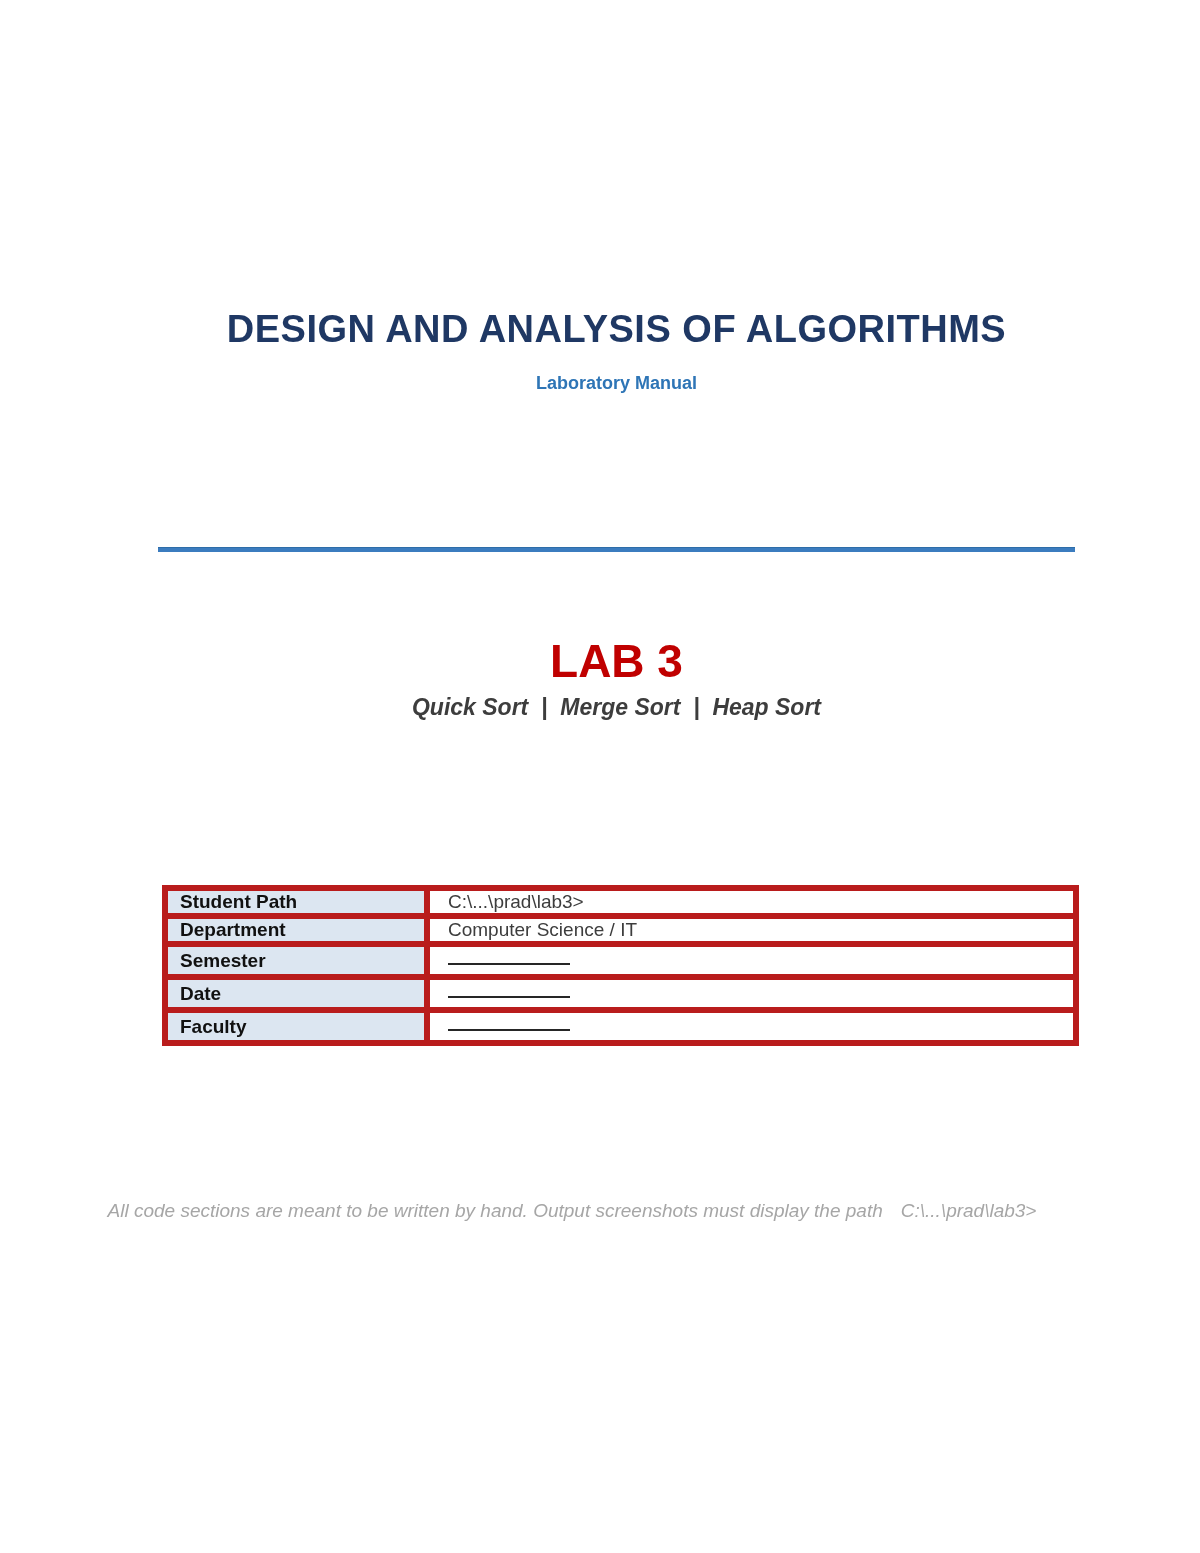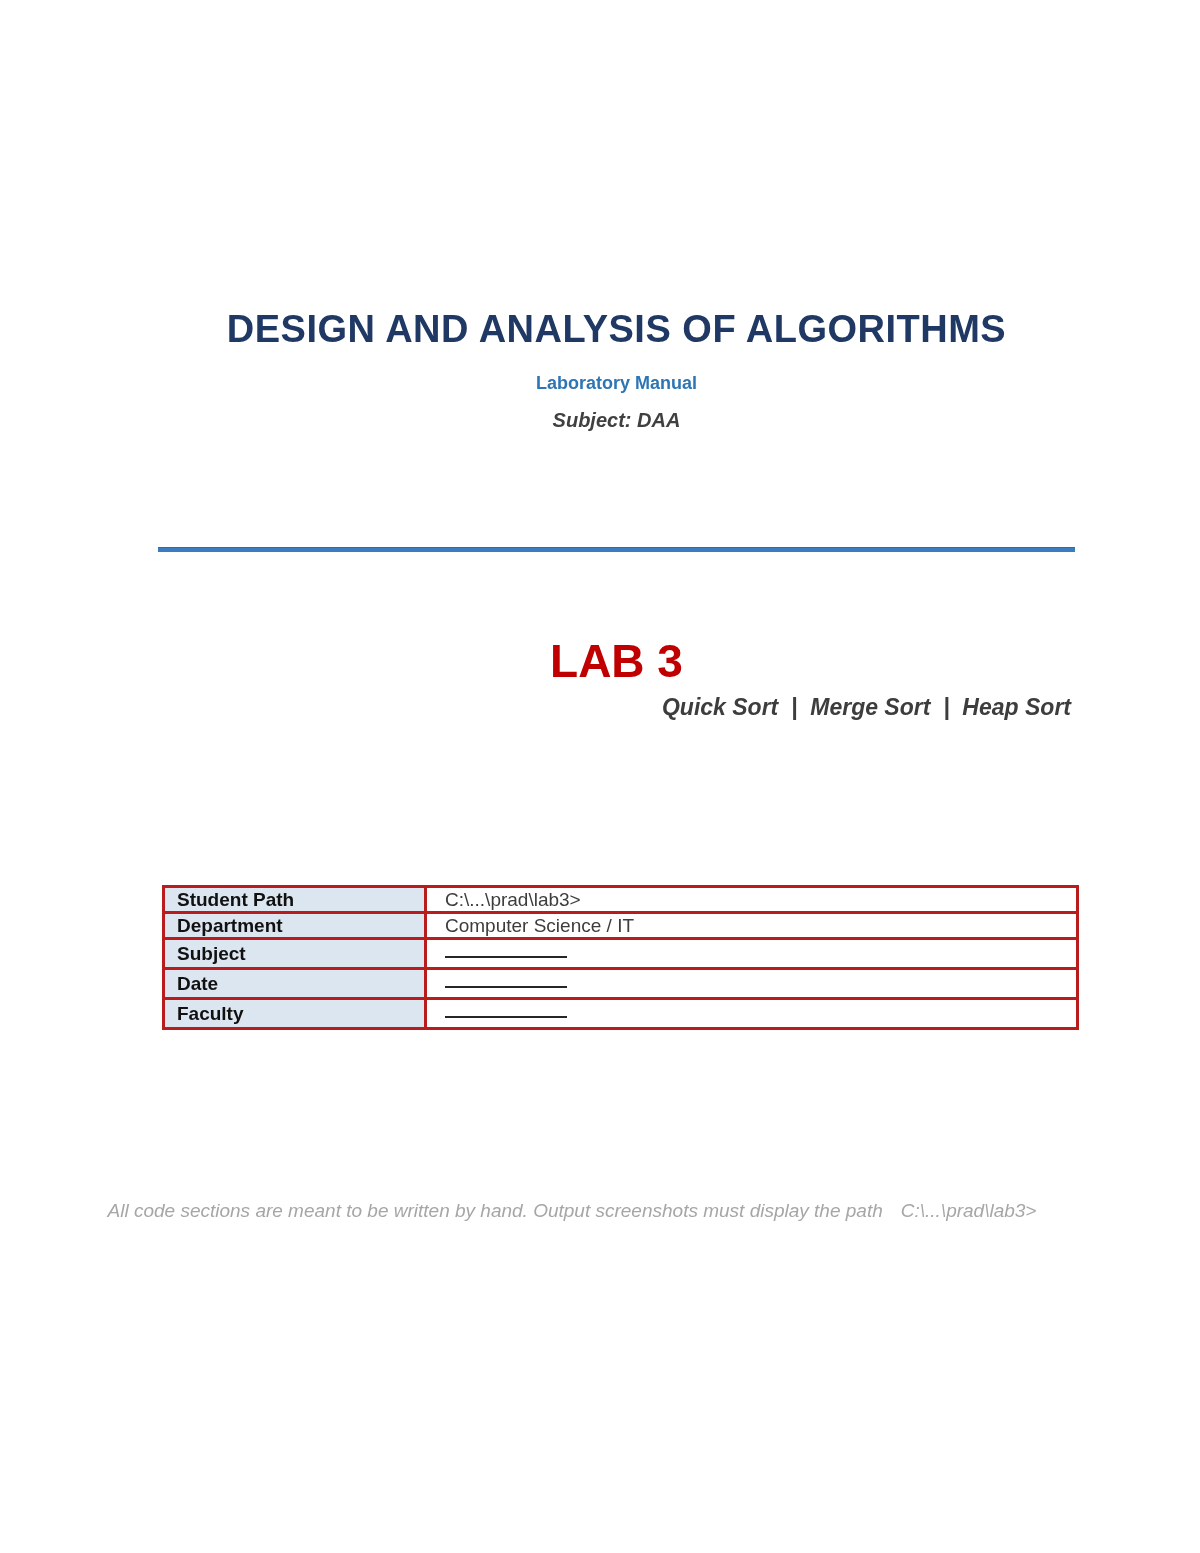--- a/index.html
+++ b/index.html
@@ -75,32 +75,31 @@
     line-height: 1.1;
   }
   .lab-algos {
     margin-top: 11px;
     font-size: 23px;
     font-weight: 600;
     font-style: italic;
     color: #3d3d3d;
     line-height: 1.1;
     white-space: pre;
-    text-align: right;
   }
 
   
   .info-table-wrap { top: 865px; }
   table.info-table {
     width: 100%;
     border-collapse: collapse;
     table-layout: fixed;
   }
   table.info-table td {
-    border: 3px solid #b91c1c;
+    border: 6px solid #b91c1c;
     height: 26px;
     vertical-align: middle;
     font-size: 19px;
   }
   td.cell-label {
     width: 262px;
     background: #DCE6F1;
     font-weight: bold;
     color: #111111;
     padding-left: 12px;
@@ -133,21 +132,20 @@
   .footer-note .note-path { margin-left: 14px; }
 </style>
 </head>
 <body>
 
 <div class="page">
 
   <div class="content-col doc-header">
     <div class="doc-title">DESIGN AND ANALYSIS OF ALGORITHMS</div>
     <div class="doc-subtitle">Laboratory Manual</div>
-    <div class="doc-subject">Subject: DAA</div>
   </div>
 
   <div class="content-col rule"></div>
 
   <div class="content-col lab-block">
     <div class="lab-number">LAB 3</div>
     <div class="lab-algos">Quick Sort  |  Merge Sort  |  Heap Sort</div>
   </div>
 
   <div class="content-col info-table-wrap">
@@ -155,21 +153,21 @@
       <tbody>
         <tr>
           <td class="cell-label">Student Path</td>
           <td class="cell-value"><span>C:\...\prad\lab3&gt;</span></td>
         </tr>
         <tr>
           <td class="cell-label">Department</td>
           <td class="cell-value"><span>Computer Science / IT</span></td>
         </tr>
         <tr>
-          <td class="cell-label">Subject</td>
+          <td class="cell-label">Semester</td>
           <td class="cell-value"><span class="blank-line"></span></td>
         </tr>
         <tr>
           <td class="cell-label">Date</td>
           <td class="cell-value"><span class="blank-line"></span></td>
         </tr>
         <tr>
           <td class="cell-label">Faculty</td>
           <td class="cell-value"><span class="blank-line"></span></td>
         </tr>

